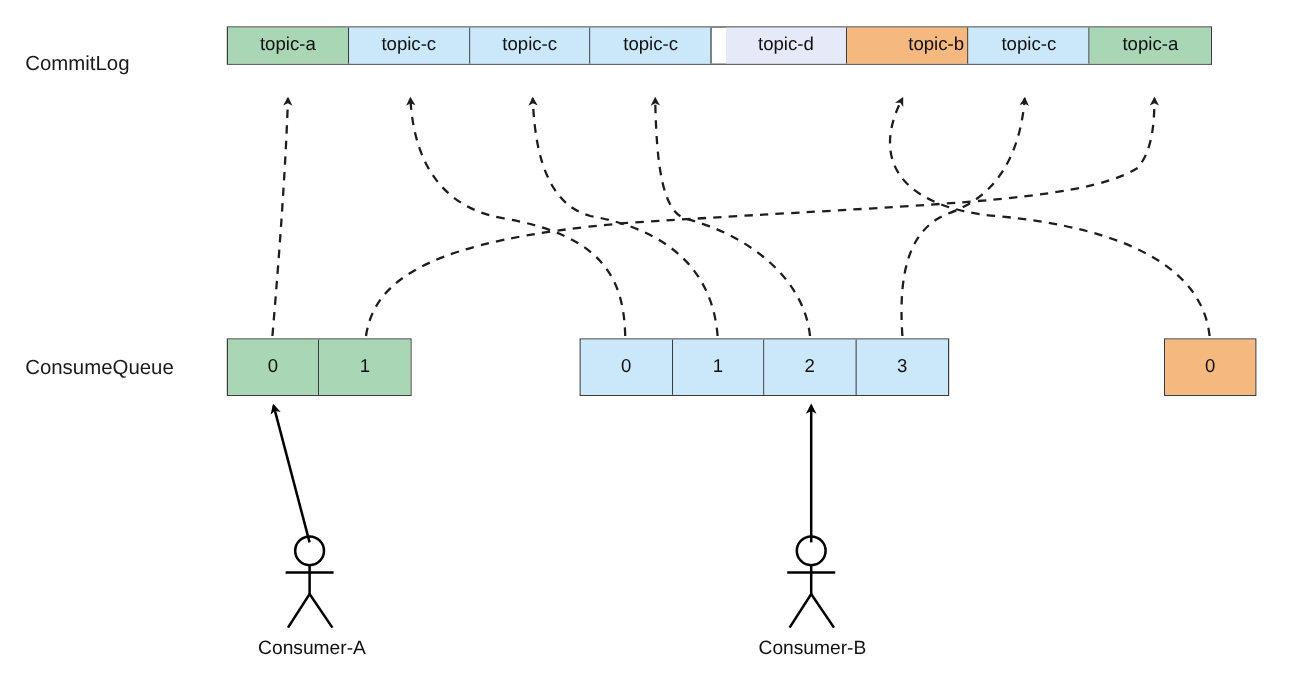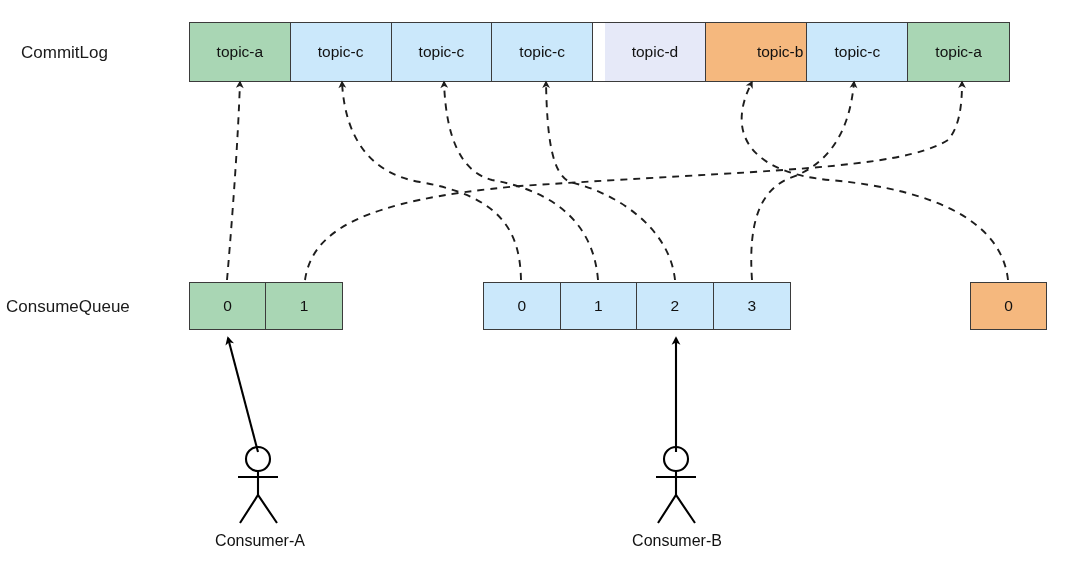--- a/index.html
+++ b/index.html
@@ -22,21 +22,21 @@
     height: 570px;
   }
   .row-label {
     position: absolute;
     font-size: 17px;
     color: #1a1a1a;
     white-space: nowrap;
     line-height: 1;
   }
   #commitlog-label { left: 21px; top: 44px; text-align: center; }
-  #consumequeue-label { left: 6px; top: 298px; }
+  #consumequeue-label { left: 21px; top: 298px; }
 
   .cell-row {
     position: absolute;
     display: flex;
     box-sizing: border-box;
     border: 1.6px solid #3b3b3b;
   }
   .cell {
     box-sizing: border-box;
     display: flex;
@@ -47,21 +47,21 @@
     border-right: 1.6px solid #3b3b3b;
     height: 100%;
     white-space: nowrap;
   }
   .cell:last-child { border-right: none; }
 
   #commitlog-row {
     left: 189px;
     top: 22px;
     width: 821px;
-    height: 60px;
+    height: 32px;
   }
   #commitlog-row .cell { width: 102.625px; }
 
   .cq-row { top: 282px; height: 48px; }
   #cq-group-a { left: 189px; width: 154px; }
   #cq-group-a .cell { width: 77px; }
   #cq-group-b { left: 483px; width: 308px; }
   #cq-group-b .cell { width: 77px; }
   #cq-group-c { left: 970px; width: 77px; }
   #cq-group-c .cell { width: 77px; }

